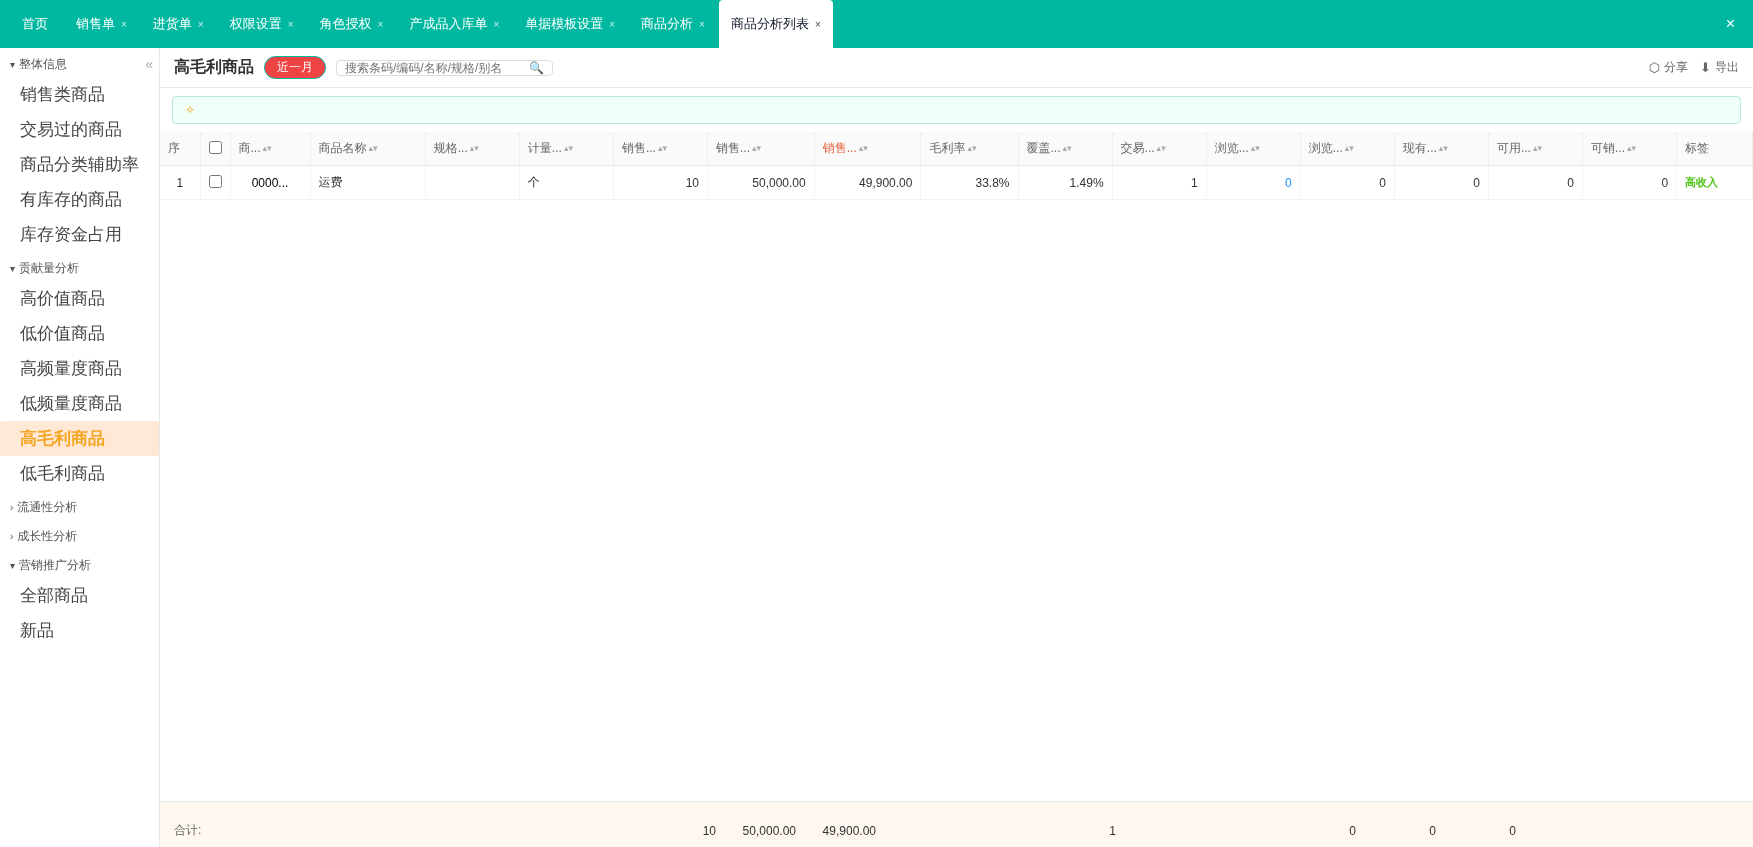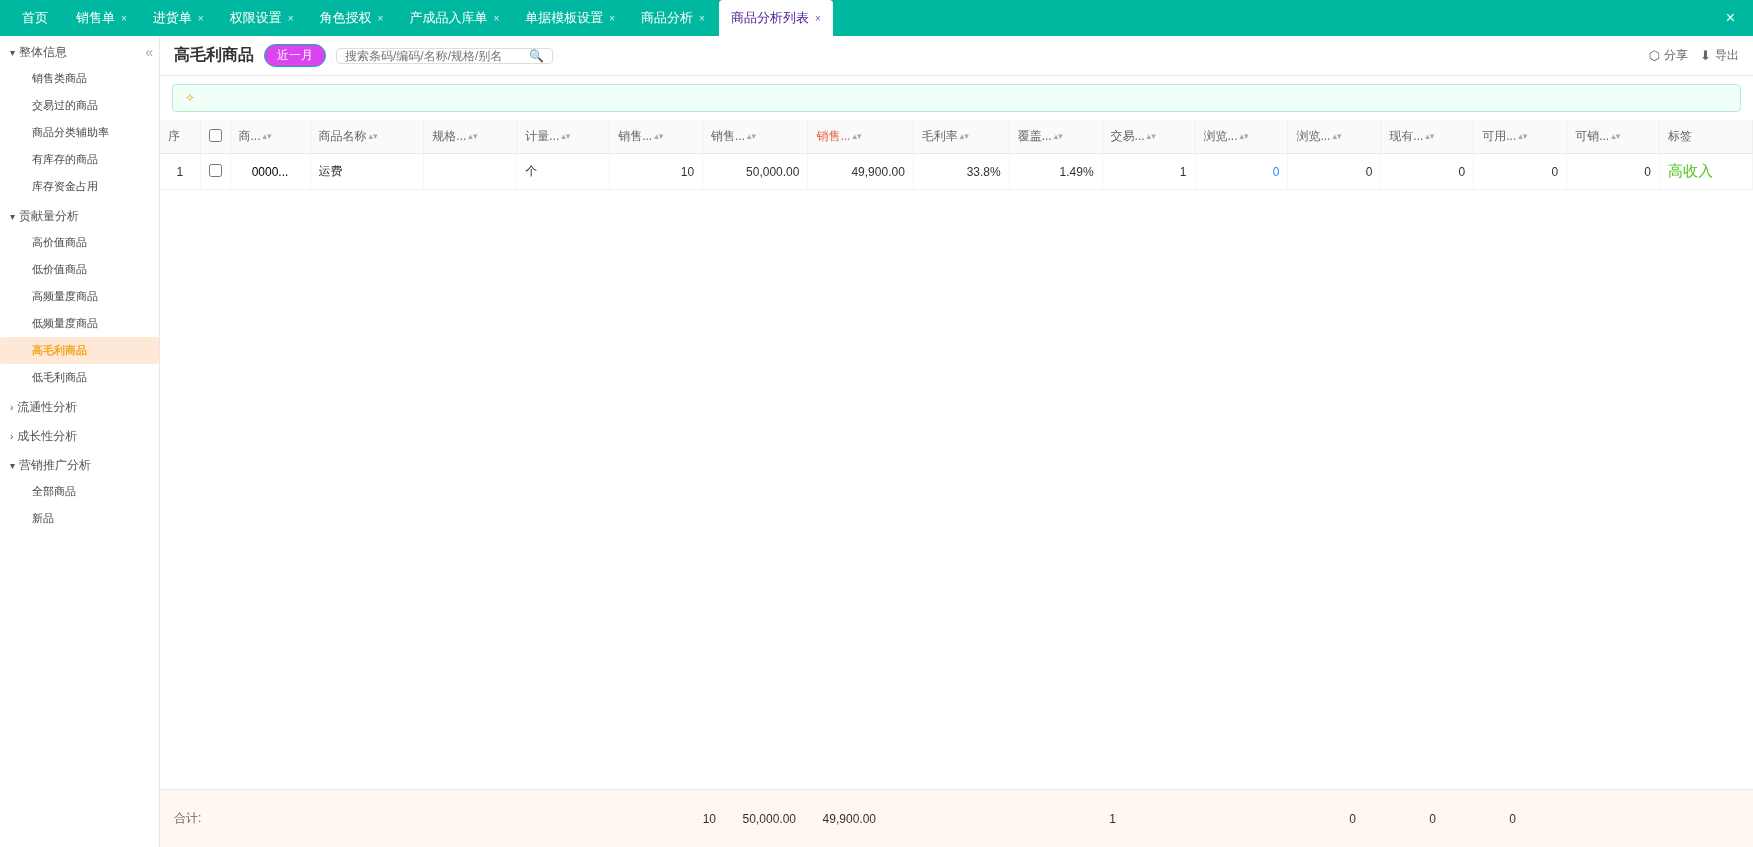--- a/index.html
+++ b/index.html
@@ -3,38 +3,38 @@
   <meta charset="utf-8">
   <style>
     * { box-sizing: border-box; margin: 0; padding: 0; }
     body { font-family: 'Microsoft YaHei', Arial, sans-serif; font-size: 12px; background: #f5f5f5; overflow: hidden; }
 
     
     .top-nav {
       display: flex;
       align-items: center;
       background: #00b8a0;
-      height: 36px;
+      height: 48px;
       padding: 0 8px;
       color: white;
       gap: 2px;
       flex-shrink: 0;
     }
     .nav-item {
       display: flex;
       align-items: center;
       padding: 0 12px;
       height: 100%;
       cursor: pointer;
       font-size: 13px;
       white-space: nowrap;
       color: white;
       gap: 4px;
     }
-    .nav-item.active { background: #fff; color: #4c1d95; border-radius: 4px 4px 0 0; }
+    .nav-item.active { background: #fff; color: #0f172a; border-radius: 4px 4px 0 0; }
     .nav-close { font-size: 10px; cursor: pointer; margin-left: 2px; opacity: 0.8; }
     .nav-home { padding: 0 14px; }
     .nav-end-close {
       margin-left: auto;
       padding: 0 10px;
       cursor: pointer;
       font-size: 16px;
     }
 
     
@@ -65,22 +65,22 @@
       display: flex;
       align-items: center;
       padding: 8px 10px 4px 10px;
       font-size: 12px;
       color: #555;
       cursor: pointer;
       gap: 4px;
     }
     .sidebar-group-title .arrow { font-size: 10px; }
     .sidebar-item {
-      padding: 6px 10px 6px 32px;
-      font-size: 11px;
+      padding: 6px 10px 6px 20px;
+      font-size: 17px;
       color: #444;
       cursor: pointer;
       white-space: nowrap;
       overflow: hidden;
       text-overflow: ellipsis;
     }
     .sidebar-item.active {
       background: #ffe8d6;
       color: #f5a623;
       border-radius: 3px;
@@ -112,21 +112,21 @@
     .filter-btn {
       background: #fff;
       border: 1px solid #ddd;
       border-radius: 12px;
       padding: 2px 12px;
       font-size: 12px;
       cursor: pointer;
       color: #333;
     }
     .filter-btn.active {
-      background: #d946ef;
+      background: #ef4444;
       color: #fff;
       border-color: #00b8a0;
     }
     .search-box {
       display: flex;
       align-items: center;
       border: 1px solid #ddd;
       border-radius: 4px;
       padding: 0 8px;
       gap: 4px;
@@ -195,21 +195,21 @@
       background: #fafafa;
       cursor: pointer;
     }
     tbody tr { border-bottom: 1px solid #f0f0f0; }
     tbody td {
       padding: 8px 8px;
       color: #333;
       border-right: 1px solid #f5f5f5;
       white-space: nowrap;
     }
-    .tag-high { color: #52c41a; font-weight: normal; font-size: 15px; }
+    .tag-high { color: #52c41a; font-weight: bold; font-size: 11px; }
     .col-num { width: 40px; text-align: center; }
     .col-check { width: 30px; text-align: center; }
     .col-code { width: 80px; }
 
     
     .summary-bar {
       display: flex;
       align-items: center;
       background: #fff8f0;
       border-top: 1px solid #e8e8e8;

